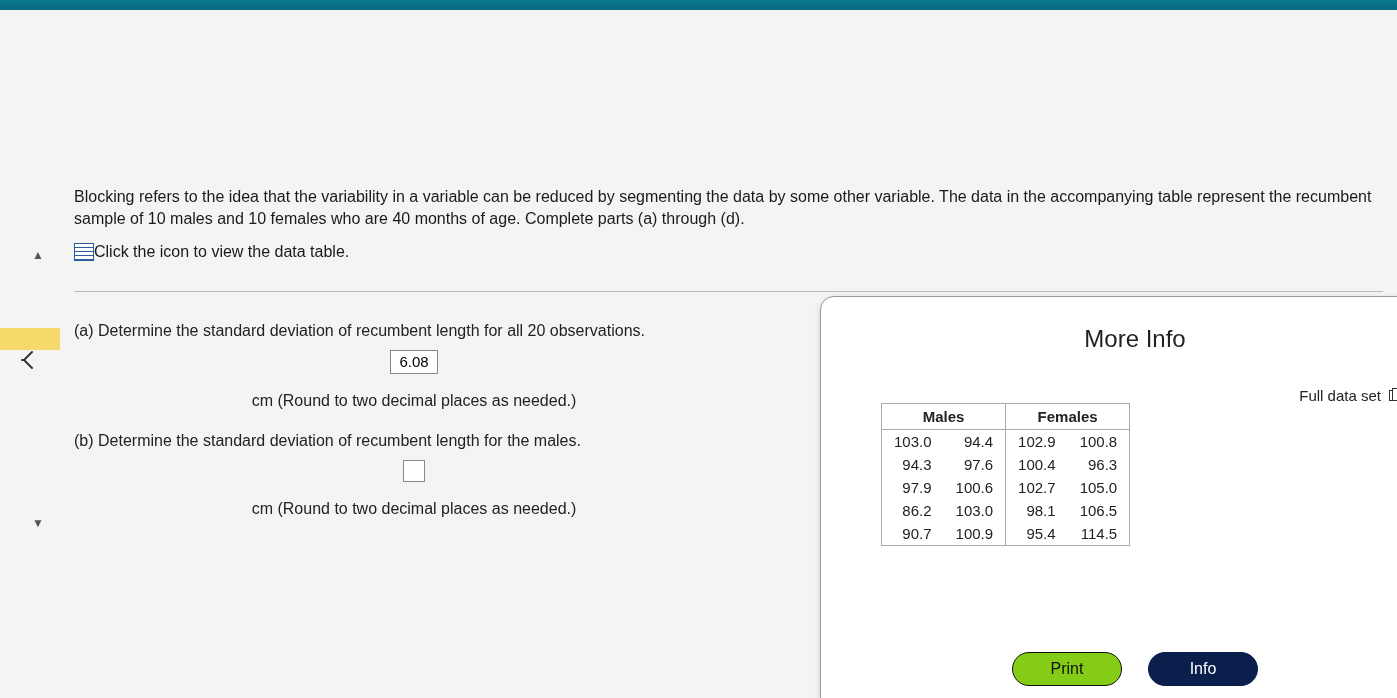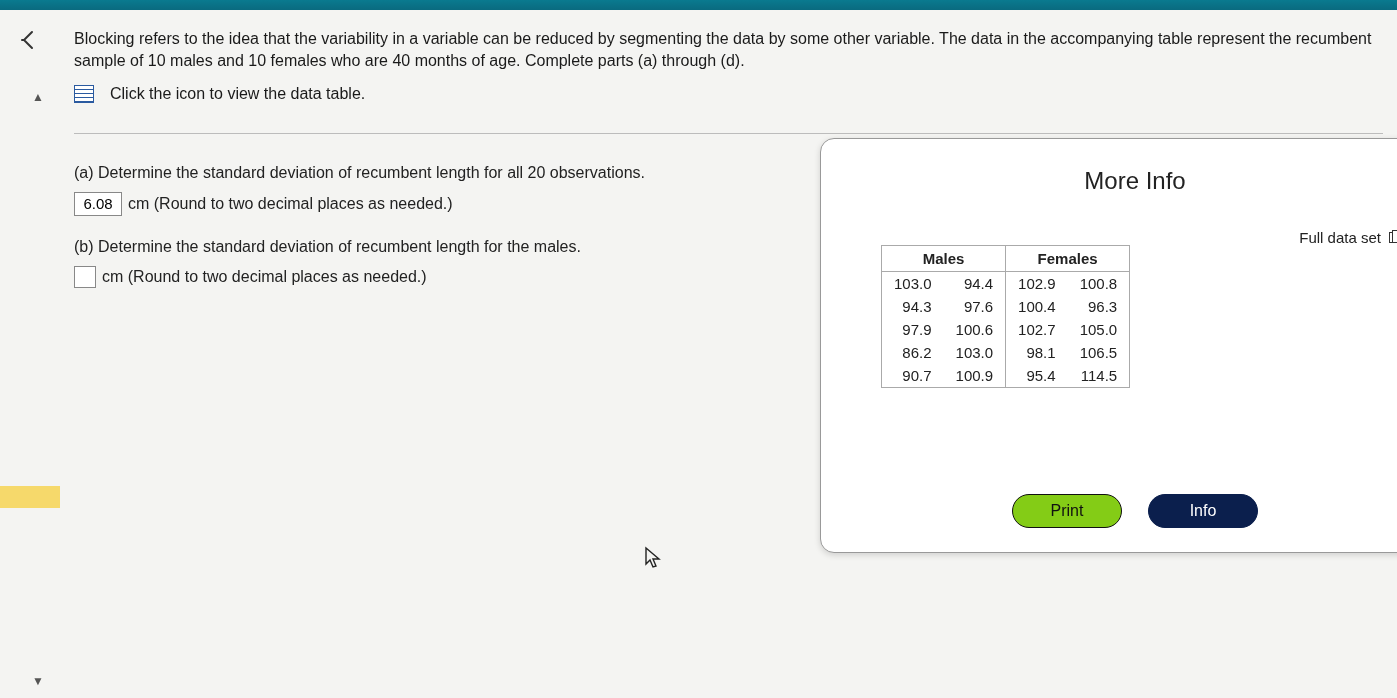--- a/index.html
+++ b/index.html
@@ -1,31 +1,31 @@
 <!DOCTYPE html>
 <html><head>
 <meta charset="utf-8">
 <style>
   * { box-sizing: border-box; margin: 0; padding: 0; }
   html, body { width: 1397px; height: 698px; font-family: Arial, Helvetica, sans-serif; background:#f4f4f2; color:#222; overflow:hidden; }
   .topbar { height:10px; background: linear-gradient(#0a7a8f,#0a6a7f); }
-  .page { display:flex; height:688px; }
+  .page { display:flex; height:688px;align-items:center; }
   .leftcol { width:60px; padding-top:18px; text-align:center; }
   .back-ico { font-size:26px; color:#333; cursor:pointer; display:inline-block; }
   .main { flex:1; position:relative; padding:18px 14px 0 14px; }
   .intro { font-size:16px; color:#1a1a1a; line-height:1.35; }
-  .intro .row2 { display:flex; align-items:center; gap:16px; margin-top:12px; }
+  .intro .row2 { display:flex; align-items:center; gap:0; margin-top:12px; }
   .tbl-ico { width:20px; height:18px; border:1px solid #2a5aa0; background:
      repeating-linear-gradient(#fff,#fff 3px,#2a5aa0 3px,#2a5aa0 4px),
      repeating-linear-gradient(90deg,#fff,#fff 4px,#2a5aa0 4px,#2a5aa0 5px);
      display:inline-block; cursor:pointer; }
   .divider { border:none; border-top:1px solid #bcbcbc; margin:28px 0 0 0; }
   .qarea { margin-top:30px; max-width:680px; }
   .q { font-size:16px; color:#222; margin-bottom:10px; }
-  .ansline { display:flex; align-items:center; gap:6px; font-size:16px; margin-bottom:22px; }
+  .ansline { display:flex; align-items:center; gap:18px; font-size:16px; margin-bottom:22px;flex-direction:column; }
   .ansbox { width:48px; height:24px; border:1px solid #888; background:#fff; font-size:15px; text-align:center; padding:2px 4px; }
   .ansbox.empty { width:22px; height:22px; }
   .scroll-up, .scroll-down { position:absolute; left:-28px; width:18px; height:18px; color:#555; font-size:12px; cursor:pointer; }
   .scroll-up { top:80px; }
   .scroll-down { bottom:6px; }
   .yellowbar { position:absolute; left:-60px; bottom:190px; width:60px; height:22px; background:#f6d96b; }
 
   
   .modal { position:absolute; top:128px; left:760px; width:630px; height:415px;
            background:#fff; border:1px solid #999; border-radius:14px; box-shadow:0 2px 6px rgba(0,0,0,.15);

